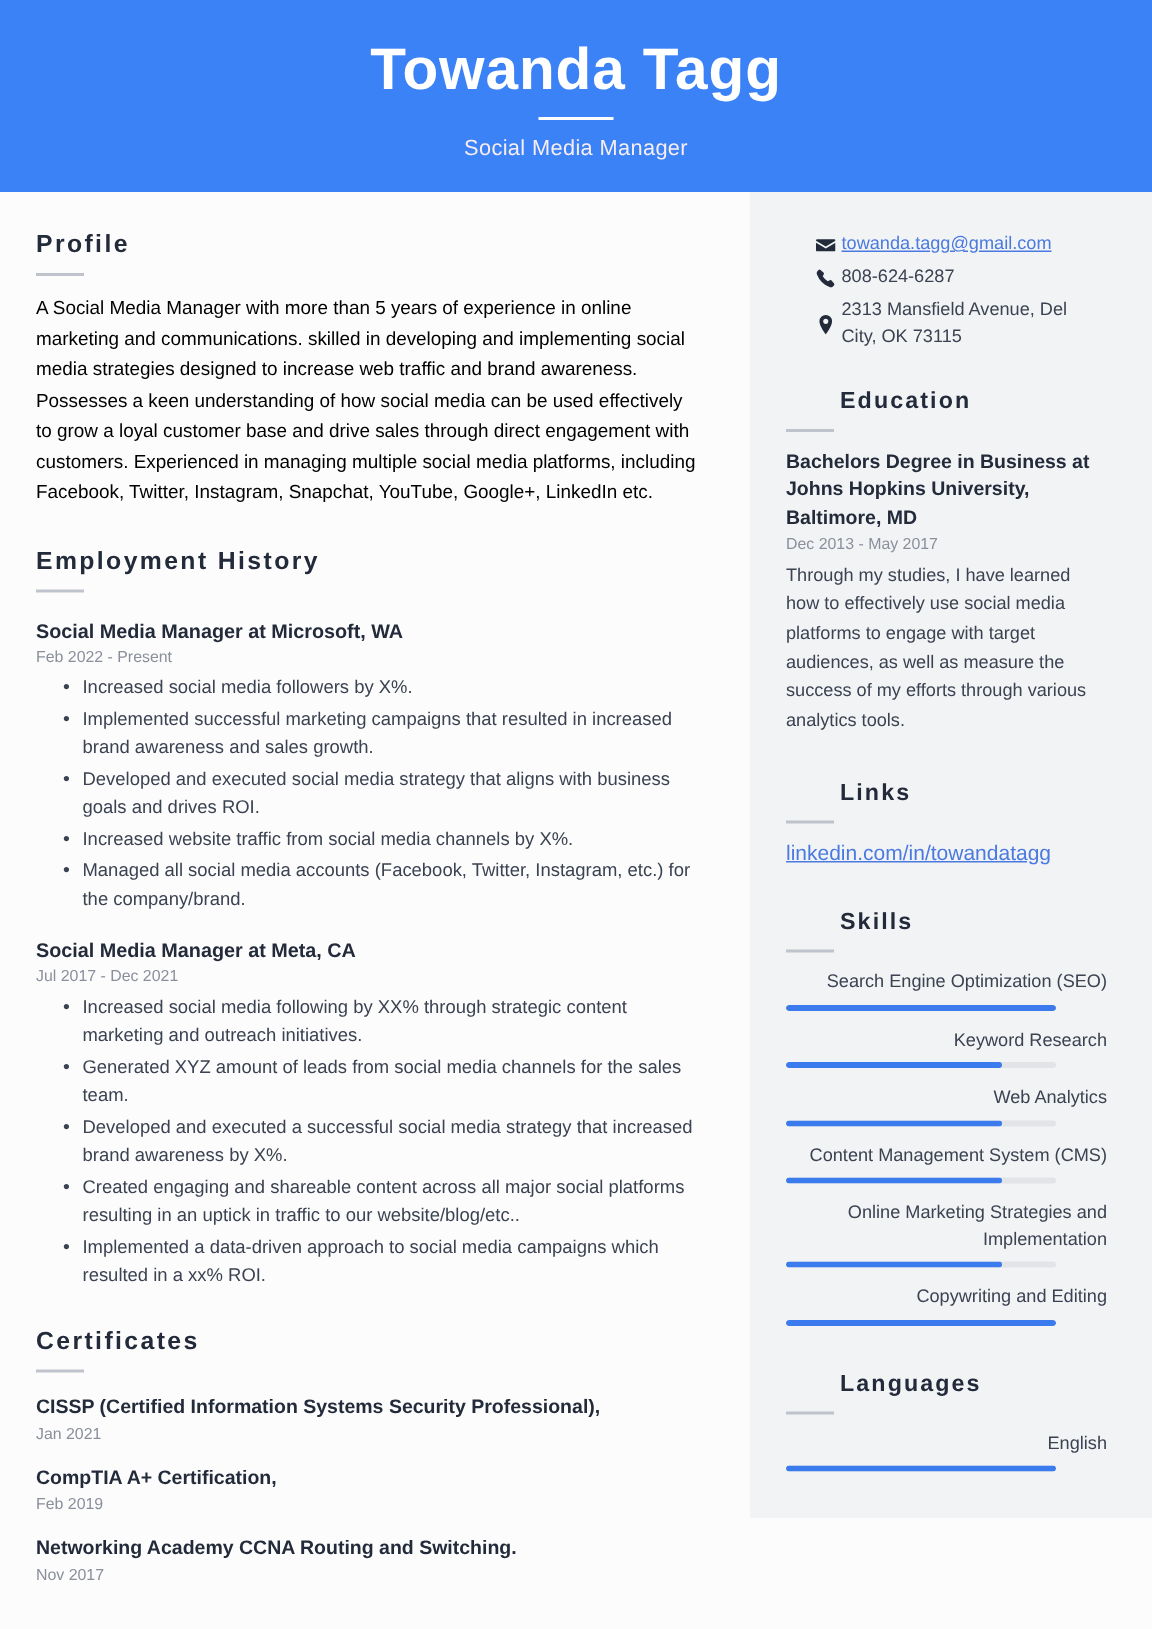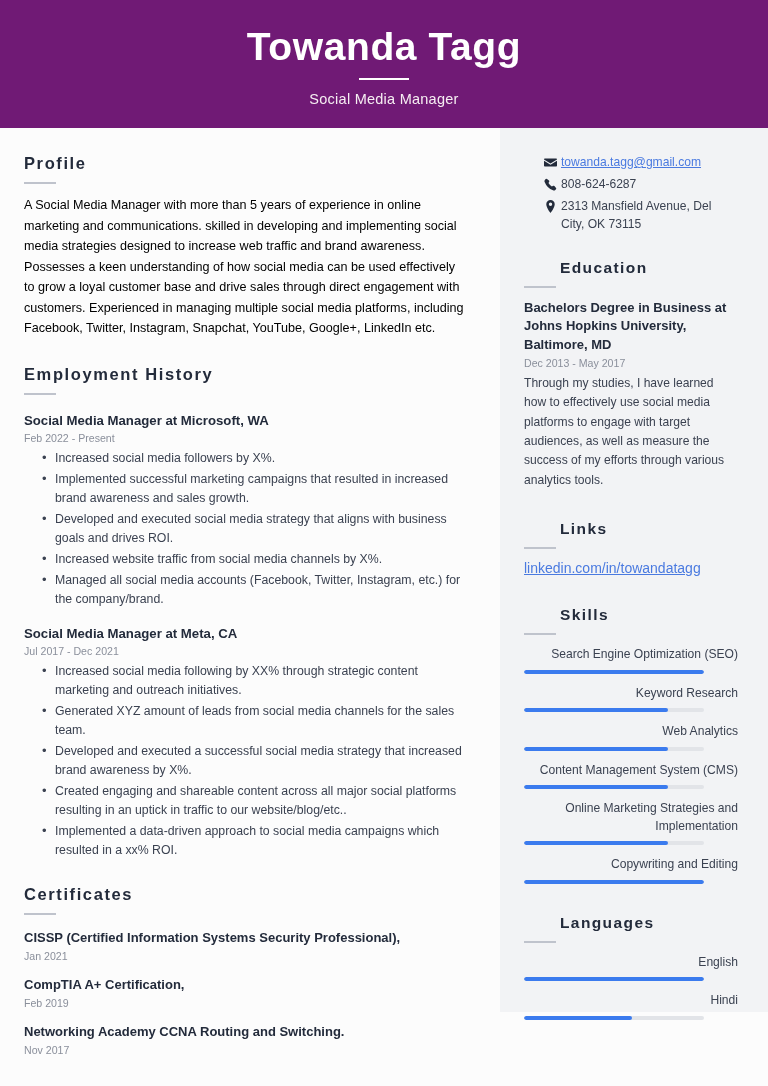--- a/index.html
+++ b/index.html
@@ -15,21 +15,21 @@
   .page {
     width: 768px;
     height: 1086px;
     position: relative;
     background: #fcfcfc;
   }
 
   
   .header {
     height: 128px;
-    background: #701a75;
+    background: #3b82f6;
     display: flex;
     flex-direction: column;
     align-items: center;
     justify-content: center;
     padding-top: 6px;
   }
   .header-name {
     color: #ffffff;
     font-size: 39px;
     font-weight: bold;
@@ -139,21 +139,21 @@
     color: #8a8f9b;
     margin-top: 3px;
   }
 
   .block-gap { margin-top: 26px; }
   .block-gap-lg { margin-top: 30px; }
 
   
   .contact-row {
     display: flex;
-    align-items: flex-start;
+    align-items: center;
     margin-bottom: 5px;
     padding-left: 20px;
   }
   .contact-icon {
     width: 17px;
     min-width: 17px;
     padding-top: 2px;
     display: flex;
     align-items: flex-start;
     color: #232b3b;
@@ -375,23 +375,17 @@
       <div class="block-gap-lg">
         <div class="sec-head small">Languages</div>
         <div class="sec-rule"></div>
 
         <div class="skill">
           <div class="skill-label">English</div>
           <div class="bar-track">
             <div class="bar-fill" style="width: 100%;"></div>
           </div>
         </div>
-        <div class="skill">
-          <div class="skill-label">Hindi</div>
-          <div class="bar-track">
-            <div class="bar-fill" style="width: 60%;"></div>
-          </div>
-        </div>
       </div>
 
     </div>
   </div>
 </div>
 
 </body></html>

